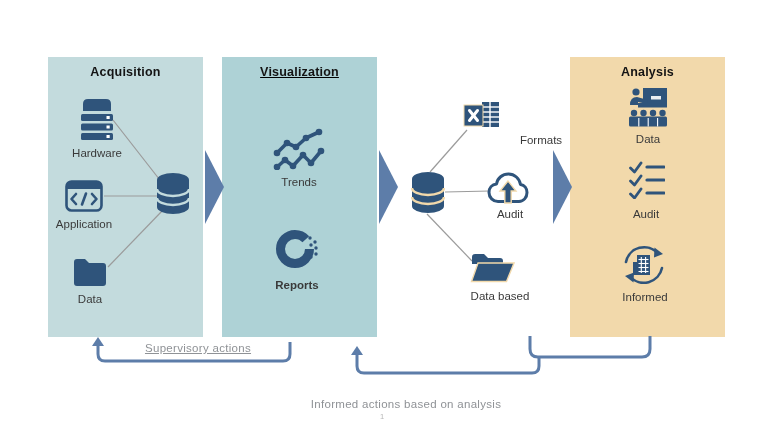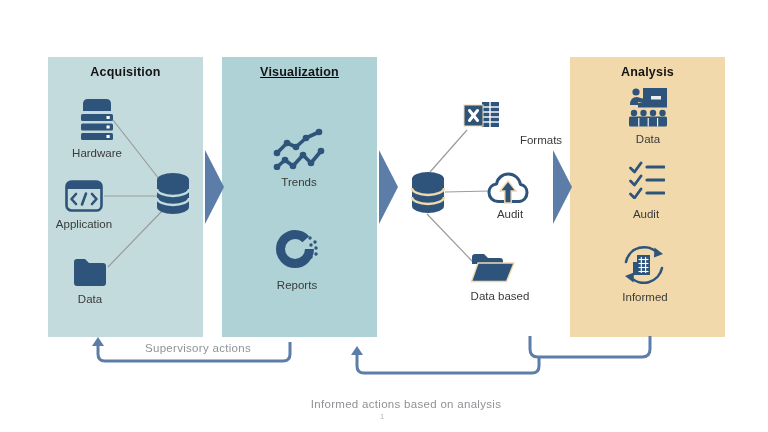--- a/index.html
+++ b/index.html
@@ -122,21 +122,21 @@
     <g fill="#2f547b">
       <circle cx="36" cy="12" r="1.7"></circle>
         <circle cx="41" cy="16" r="1.7"></circle>
       <circle cx="37" cy="19" r="1.7"></circle>
         <circle cx="42" cy="22" r="1.7"></circle>
       <circle cx="37" cy="25" r="1.7"></circle>
         <circle cx="42" cy="28" r="1.7"></circle>
       <circle cx="37" cy="31" r="1.7"></circle>
     </g>
   </svg>
-  <div class="ilabel" style="left:297px;top:279px;">Reports</div>
+  <div class="ilabel" style="left:297px;top:279px;font-weight:bold;">Reports</div>
 
   <svg class="ic" style="left:461px;top:100px;" width="40" height="32" viewBox="0 0 40 32">
     <rect x="21" y="2" width="17" height="25" fill="#2f547b"></rect>
     <g stroke="#ffffff" stroke-width="1.4">
       <line x1="21" y1="7" x2="38" y2="7"></line>
         <line x1="21" y1="12" x2="38" y2="12"></line>
       <line x1="21" y1="17" x2="38" y2="17"></line>
         <line x1="21" y1="22" x2="38" y2="22"></line>
       <line x1="29" y1="2" x2="29" y2="27"></line>
     </g>
@@ -214,18 +214,18 @@
       <line x1="20.3" y1="15" x2="20.3" y2="31"></line>
       <line x1="24.6" y1="15" x2="24.6" y2="31"></line>
       <line x1="17.5" y1="17.5" x2="27.5" y2="17.5"></line>
       <line x1="17.5" y1="21.5" x2="27.5" y2="21.5"></line>
       <line x1="17.5" y1="25.5" x2="27.5" y2="25.5"></line>
       <line x1="17.5" y1="29.5" x2="27.5" y2="29.5"></line>
     </g>
   </svg>
   <div class="ilabel" style="left:645px;top:291px;">Informed</div>
 
-  <div class="blabel" style="left:198px;top:342px;">Supervisory actions</div>
+  <div class="blabel" style="left:198px;top:342px;text-decoration:underline;">Supervisory actions</div>
   <div class="blabel" style="left:406px;top:366px;margin-top:32px;">Informed actions based on analysis</div>
 
   <div class="pagenum">1</div>
 
 </div>
 
 </body></html>

